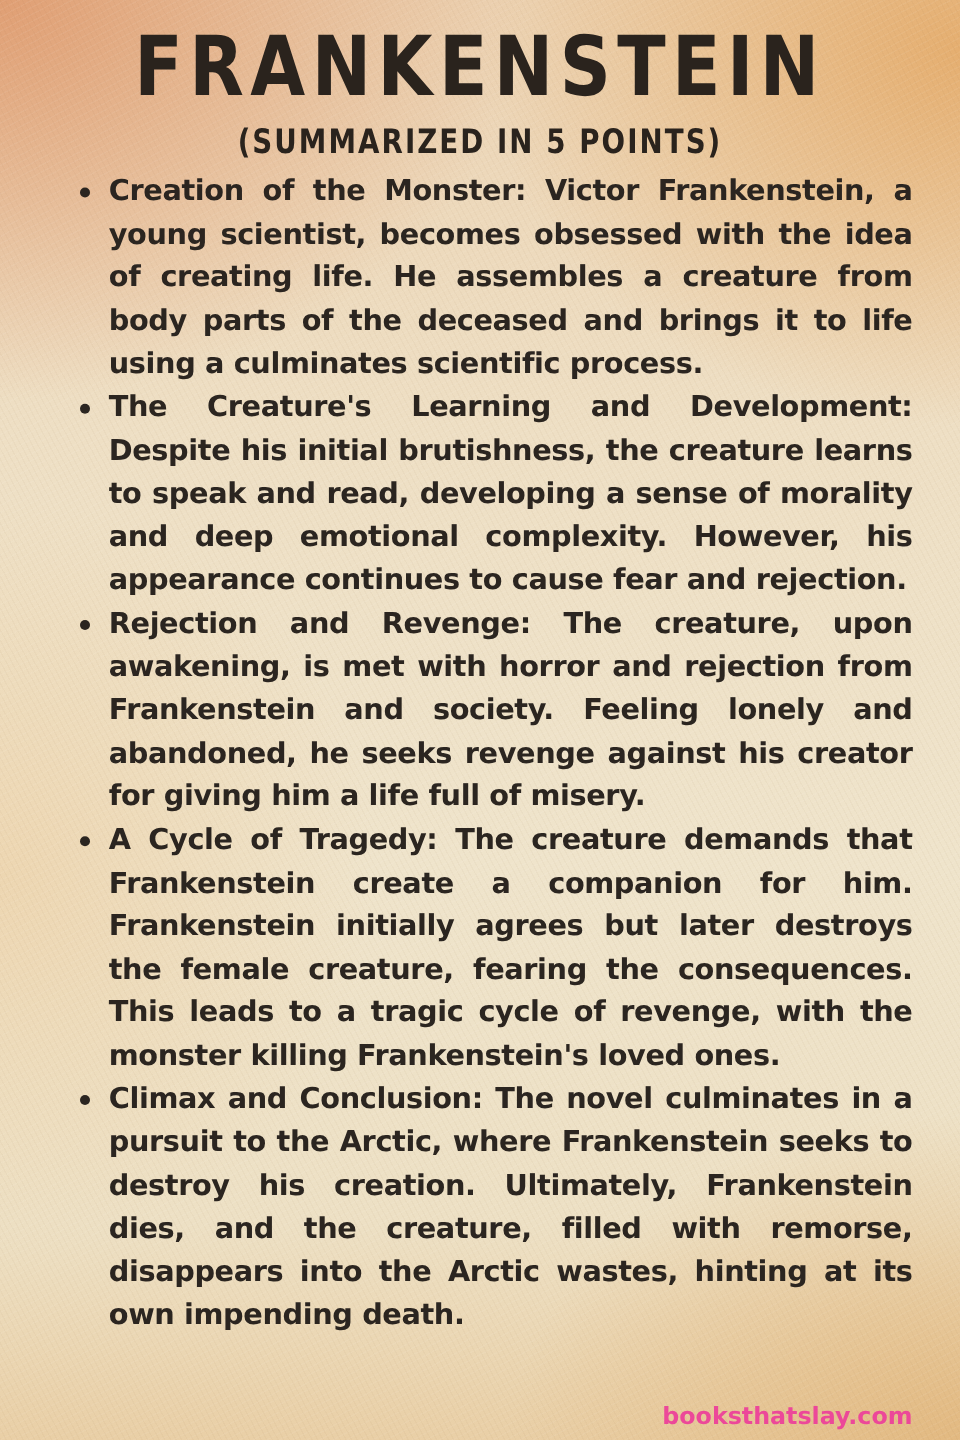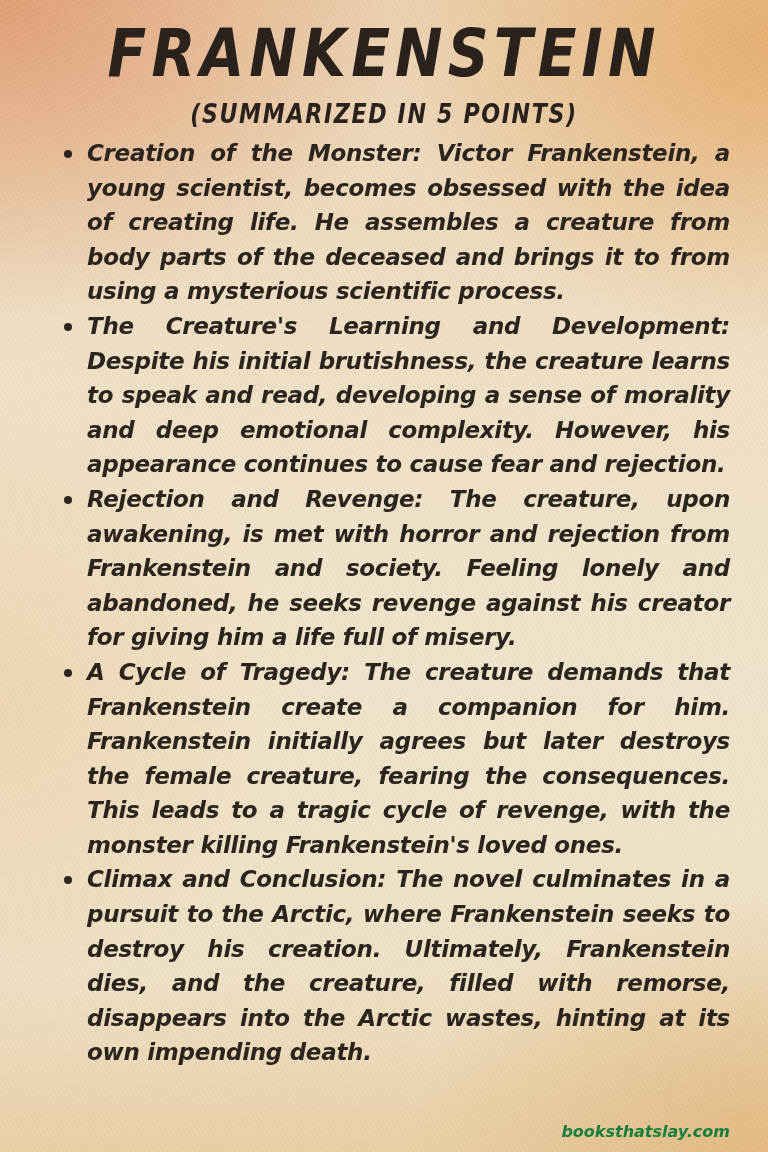--- a/index.html
+++ b/index.html
@@ -25,21 +25,20 @@
       inset: 0;
       background-image:
         repeating-linear-gradient(62deg, rgba(120,80,40,0.035) 0px, rgba(120,80,40,0.035) 1px, transparent 1px, transparent 4px),
         repeating-linear-gradient(-28deg, rgba(255,255,255,0.05) 0px, rgba(255,255,255,0.05) 1px, transparent 1px, transparent 5px);
       pointer-events: none;
     }
     .page {
       position: relative;
       width: 768px;
       height: 1152px;
-      font-style: italic;
     }
     .title {
       position: absolute;
       top: 14px;
       left: 0;
       width: 768px;
       text-align: center;
       font-family: "DejaVu Sans", sans-serif;
       font-weight: bold;
       font-size: 66px;
@@ -94,38 +93,38 @@
       height: 8px;
       border-radius: 50%;
       background: #2b2520;
     }
     .footer {
       position: absolute;
       right: 38px;
       top: 1122px;
       font-family: "DejaVu Sans", sans-serif;
       font-weight: bold;
-      font-size: 16px;
-      color: #15803d;
+      font-size: 19px;
+      color: #ec4899;
       letter-spacing: 0px;
     }
   </style>
 </head>
 <body>
 
 <div class="texture"></div>
 
 <div class="page">
   <h1 class="title">FRANKENSTEIN</h1>
   <h2 class="subtitle">(SUMMARIZED IN 5 POINTS)</h2>
 
   <ul class="points">
     <li class="point">
       <span class="bullet"></span>
-      <span>Creation of the Monster: Victor Frankenstein, a young scientist, becomes obsessed with the idea of creating life. He assembles a creature from body parts of the deceased and brings it to from using a mysterious scientific process.</span>
+      <span>Creation of the Monster: Victor Frankenstein, a young scientist, becomes obsessed with the idea of creating life. He assembles a creature from body parts of the deceased and brings it to life using a culminates scientific process.</span>
     </li>
     <li class="point">
       <span class="bullet"></span>
       <span>The Creature's Learning and Development: Despite his initial brutishness, the creature learns to speak and read, developing a sense of morality and deep emotional complexity. However, his appearance continues to cause fear and rejection.</span>
     </li>
     <li class="point">
       <span class="bullet"></span>
       <span>Rejection and Revenge: The creature, upon awakening, is met with horror and rejection from Frankenstein and society. Feeling lonely and abandoned, he seeks revenge against his creator for giving him a life full of misery.</span>
     </li>
     <li class="point">

